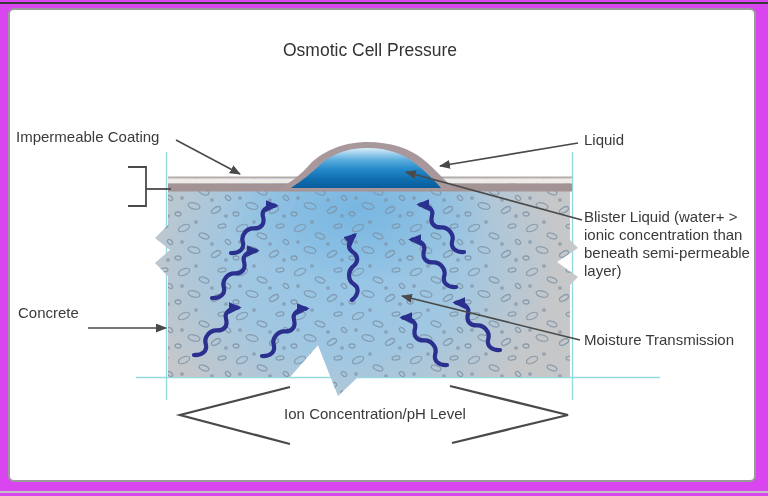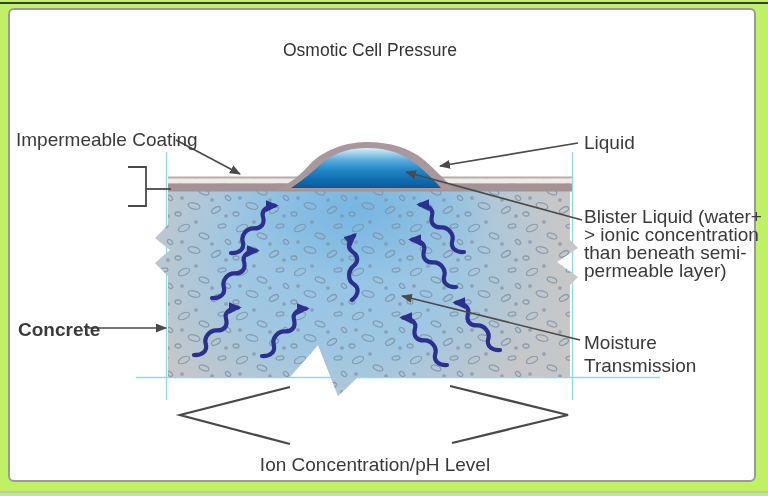--- a/index.html
+++ b/index.html
@@ -1,32 +1,32 @@
 <!DOCTYPE html>
 <html><head>
 <meta charset="utf-8">
 <style>
   html,body{margin:0;padding:0;background:#fff;}
-  .canvas{position:relative;width:768px;height:496px;background:#bef264;overflow:hidden;
+  .canvas{position:relative;width:768px;height:496px;background:#d946ef;overflow:hidden;
           font-family:"Liberation Sans",sans-serif;}
   .top-rule{position:absolute;left:0;top:2px;width:768px;height:2px;background:#3b3b3b;}
   .bottom-rule{position:absolute;left:0;top:491px;width:768px;height:2px;background:#c2c2c2;}
   .frame{position:absolute;left:8px;top:8px;width:748px;height:474px;border:2px solid #9a9a9a;
          border-radius:6px;background:#fff;box-sizing:border-box;}
   svg.gfx{position:absolute;left:0;top:0;}
-  .lbl{position:absolute;font-size:19px;line-height:1.22;color:#3a3a3a;}
+  .lbl{position:absolute;font-size:15px;line-height:1.22;color:#3a3a3a;}
   .title{position:absolute;left:255px;top:40px;width:230px;text-align:center;
          font-size:17.5px;color:#333;}
   .lbl-impermeable{left:16px;top:128px;}
   .lbl-semi{left:16px;top:178px;width:126px;line-height:19px;}
-  .lbl-concrete{left:18px;top:318px;font-weight:bold;}
+  .lbl-concrete{left:18px;top:304px;}
   .lbl-blister{left:584px;top:131px;}
   .lbl-blister-liquid{left:584px;top:208px;width:180px;line-height:18px;}
   .lbl-moisture{left:584px;top:331px;}
-  .lbl-ion{left:252px;top:405px;width:246px;text-align:center;margin-top:48px;}
+  .lbl-ion{left:252px;top:405px;width:246px;text-align:center;}
 </style>
 </head>
 <body>
 
 <div class="canvas">
   <div class="top-rule"></div>
 
   <div class="frame"></div>
 
   <svg class="gfx" width="768" height="496" viewBox="0 0 768 496">

